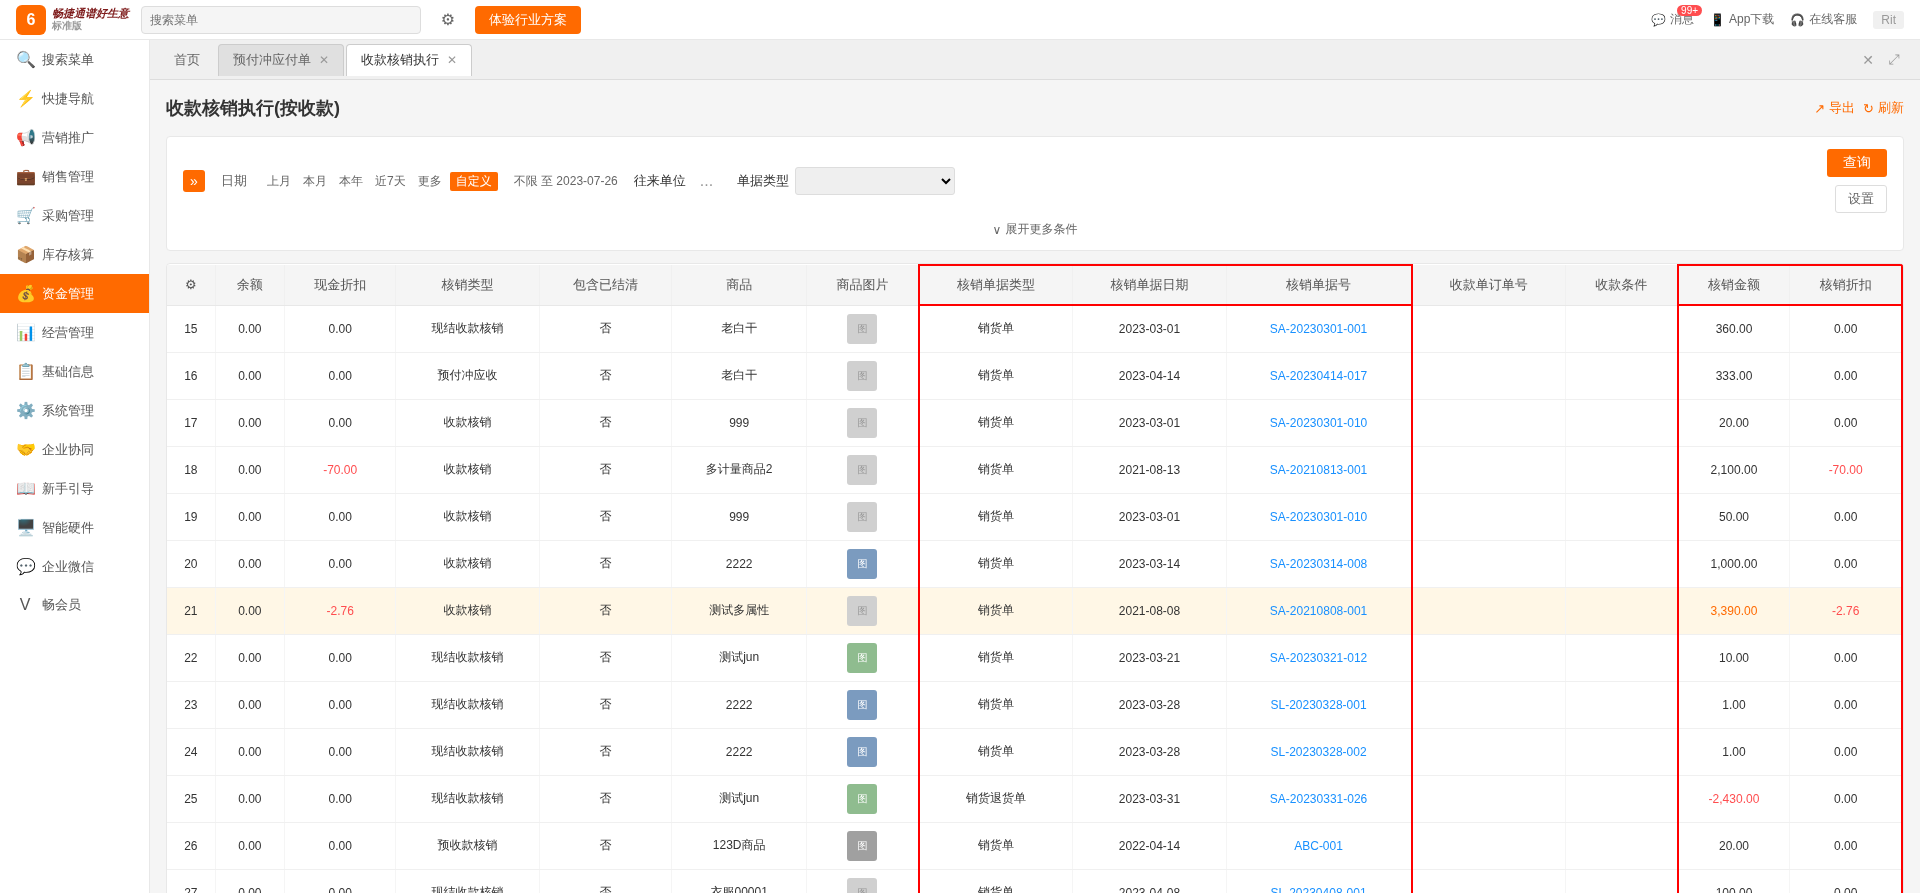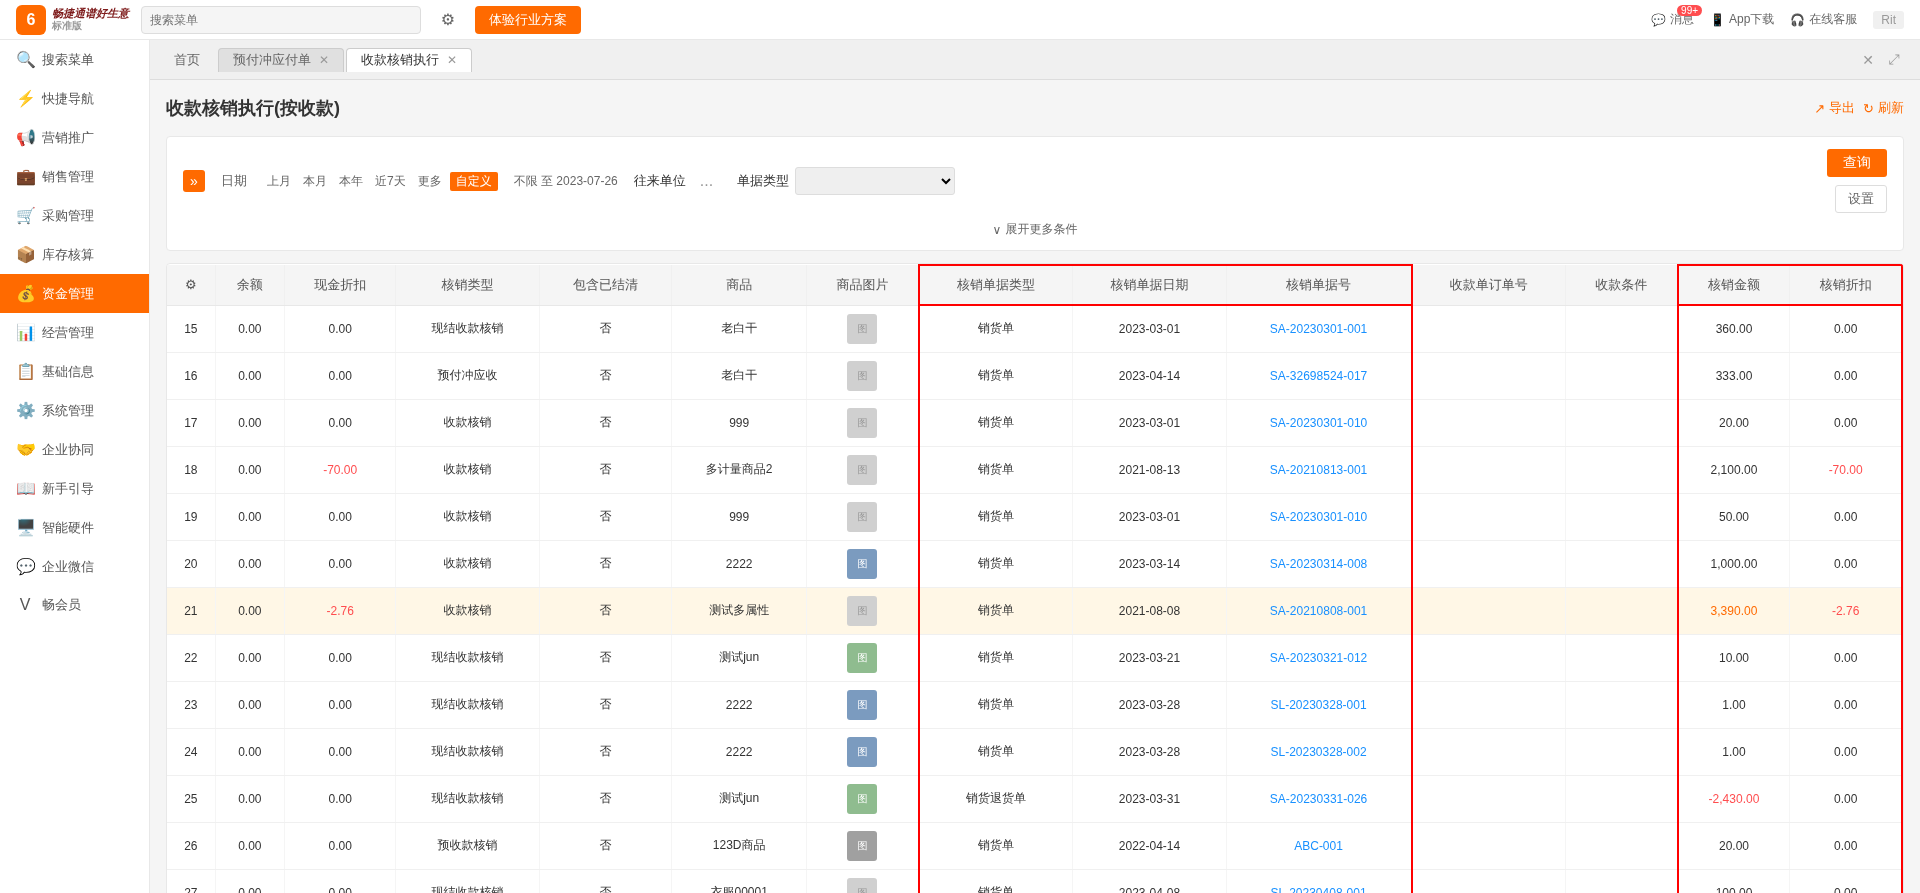--- a/index.html
+++ b/index.html
@@ -26,21 +26,21 @@
     .sidebar-item { display: flex; align-items: center; gap: 8px; padding: 10px 16px; cursor: pointer; color: #555; font-size: 13px; }
     .sidebar-item.active { background: #ff6a00; color: white; border-radius: 0; }
     .sidebar-item.active .sidebar-icon { color: white; }
     .sidebar-icon { font-size: 16px; width: 18px; text-align: center; }
 
     
     .content-area { flex: 1; display: flex; flex-direction: column; overflow: hidden; }
 
     
     .tab-bar { height: 40px; background: #f0f0f0; display: flex; align-items: center; border-bottom: 1px solid #ddd; padding: 0 8px; gap: 2px; }
-    .tab { height: 24px; padding: 0 14px; display: flex; align-items: center; gap: 6px; border-radius: 4px 4px 0 0; cursor: pointer; font-size: 13px; background: #e0e0e0; color: #666; border: 1px solid #ccc; border-bottom: none; }
+    .tab { height: 32px; padding: 0 14px; display: flex; align-items: center; gap: 6px; border-radius: 4px 4px 0 0; cursor: pointer; font-size: 13px; background: #e0e0e0; color: #666; border: 1px solid #ccc; border-bottom: none; }
     .tab.active { background: #fff; color: #333; border-color: #ccc; }
     .tab-close { font-size: 12px; color: #999; cursor: pointer; margin-left: 2px; }
     .tab-spacer { flex: 1; }
     .tab-window-controls { display: flex; gap: 6px; padding-right: 8px; }
     .win-btn { width: 20px; height: 20px; display: flex; align-items: center; justify-content: center; cursor: pointer; color: #999; font-size: 14px; }
 
     
     .page-content { flex: 1; padding: 16px; background: #f5f5f5; overflow: auto; }
     .page-title { font-size: 18px; font-weight: bold; color: #333; margin-bottom: 16px; display: flex; justify-content: space-between; align-items: center; }
     .page-title-actions { display: flex; gap: 8px; }
@@ -292,21 +292,21 @@
       <td>0.00</td>
       <td style="">0.00</td>
       <td>预付冲应收</td>
       <td>否</td>
       <td>老白干</td>
       <td>
                   <div style="width:30px;height:30px;background:#d0d0d0;border-radius:3px;margin:0 auto;display:flex;align-items:center;justify-content:center;font-size:10px;color:#999;">图</div>
                 </td>
       <td style="border-left:2px solid red;">销货单</td>
       <td>2023-04-14</td>
-      <td style="border-right:2px solid red;"><a class="link-text">SA-32698524-017</a></td>
+      <td style="border-right:2px solid red;"><a class="link-text">SA-20230414-017</a></td>
       <td></td>
       <td></td>
       <td style="border-left:2px solid red;">333.00</td>
       <td style="border-right:2px solid red;">0.00</td>
     </tr>
               <tr>
       <td>17</td>
       <td>0.00</td>
       <td style="">0.00</td>
       <td>收款核销</td>

